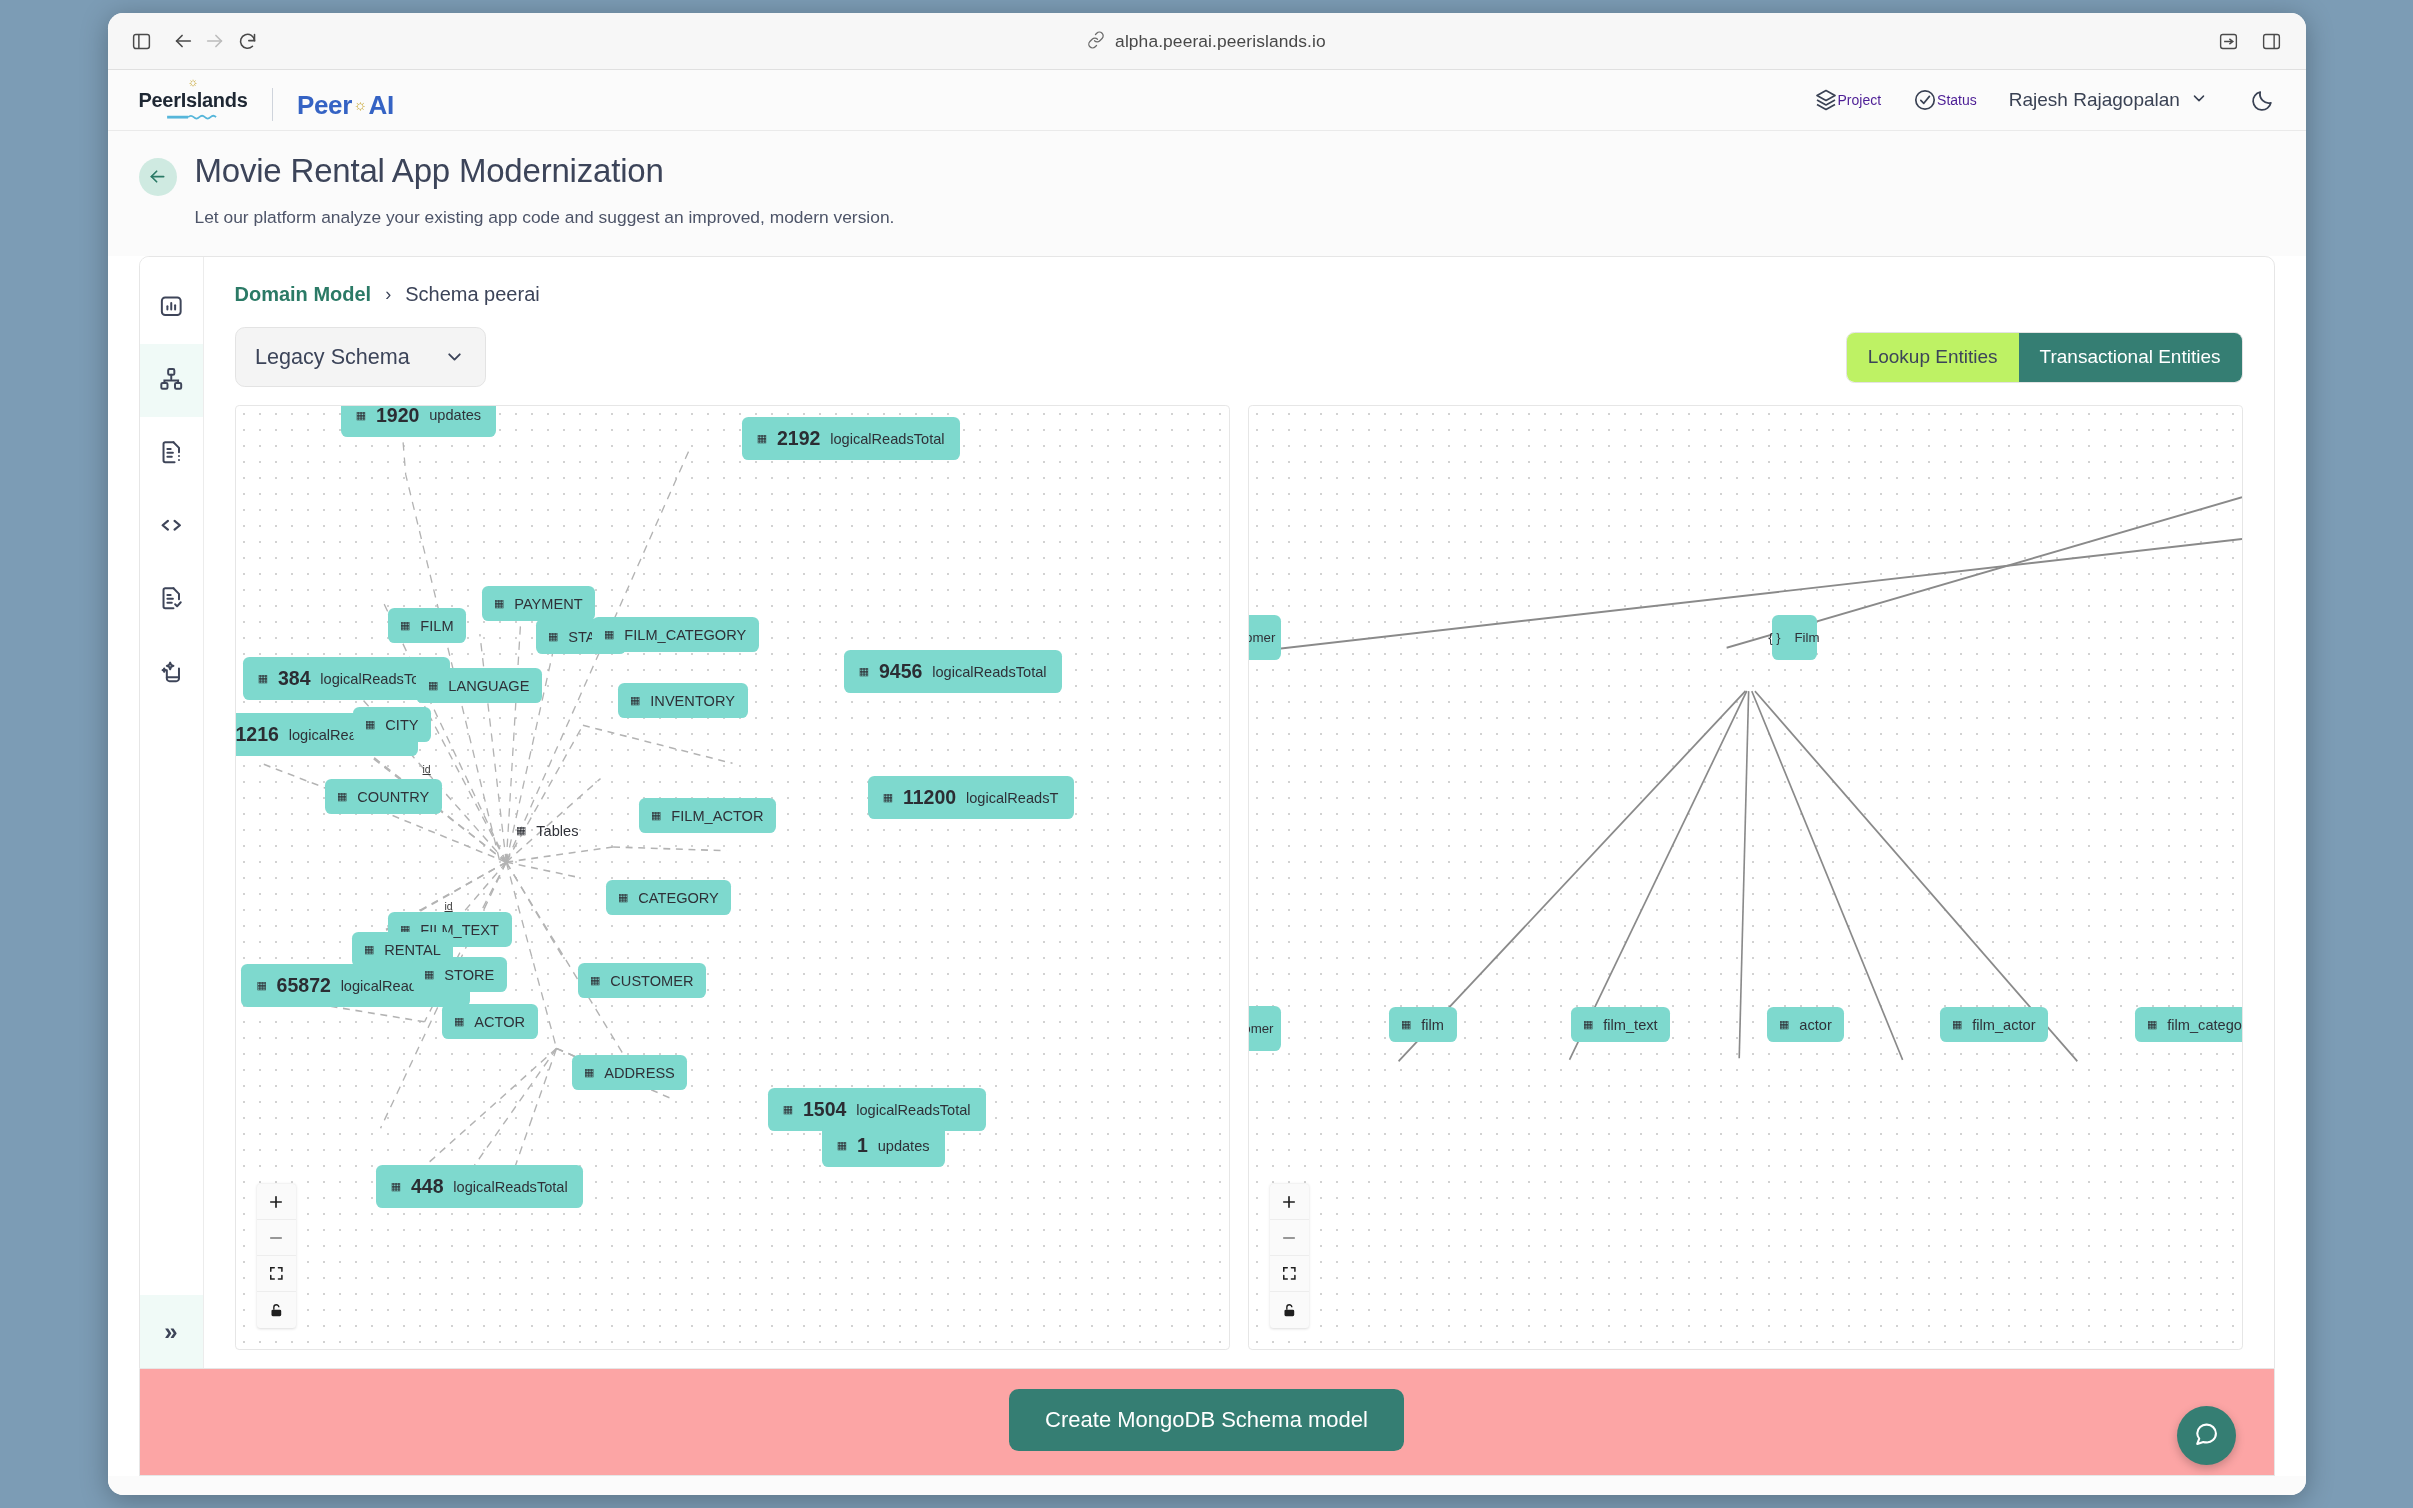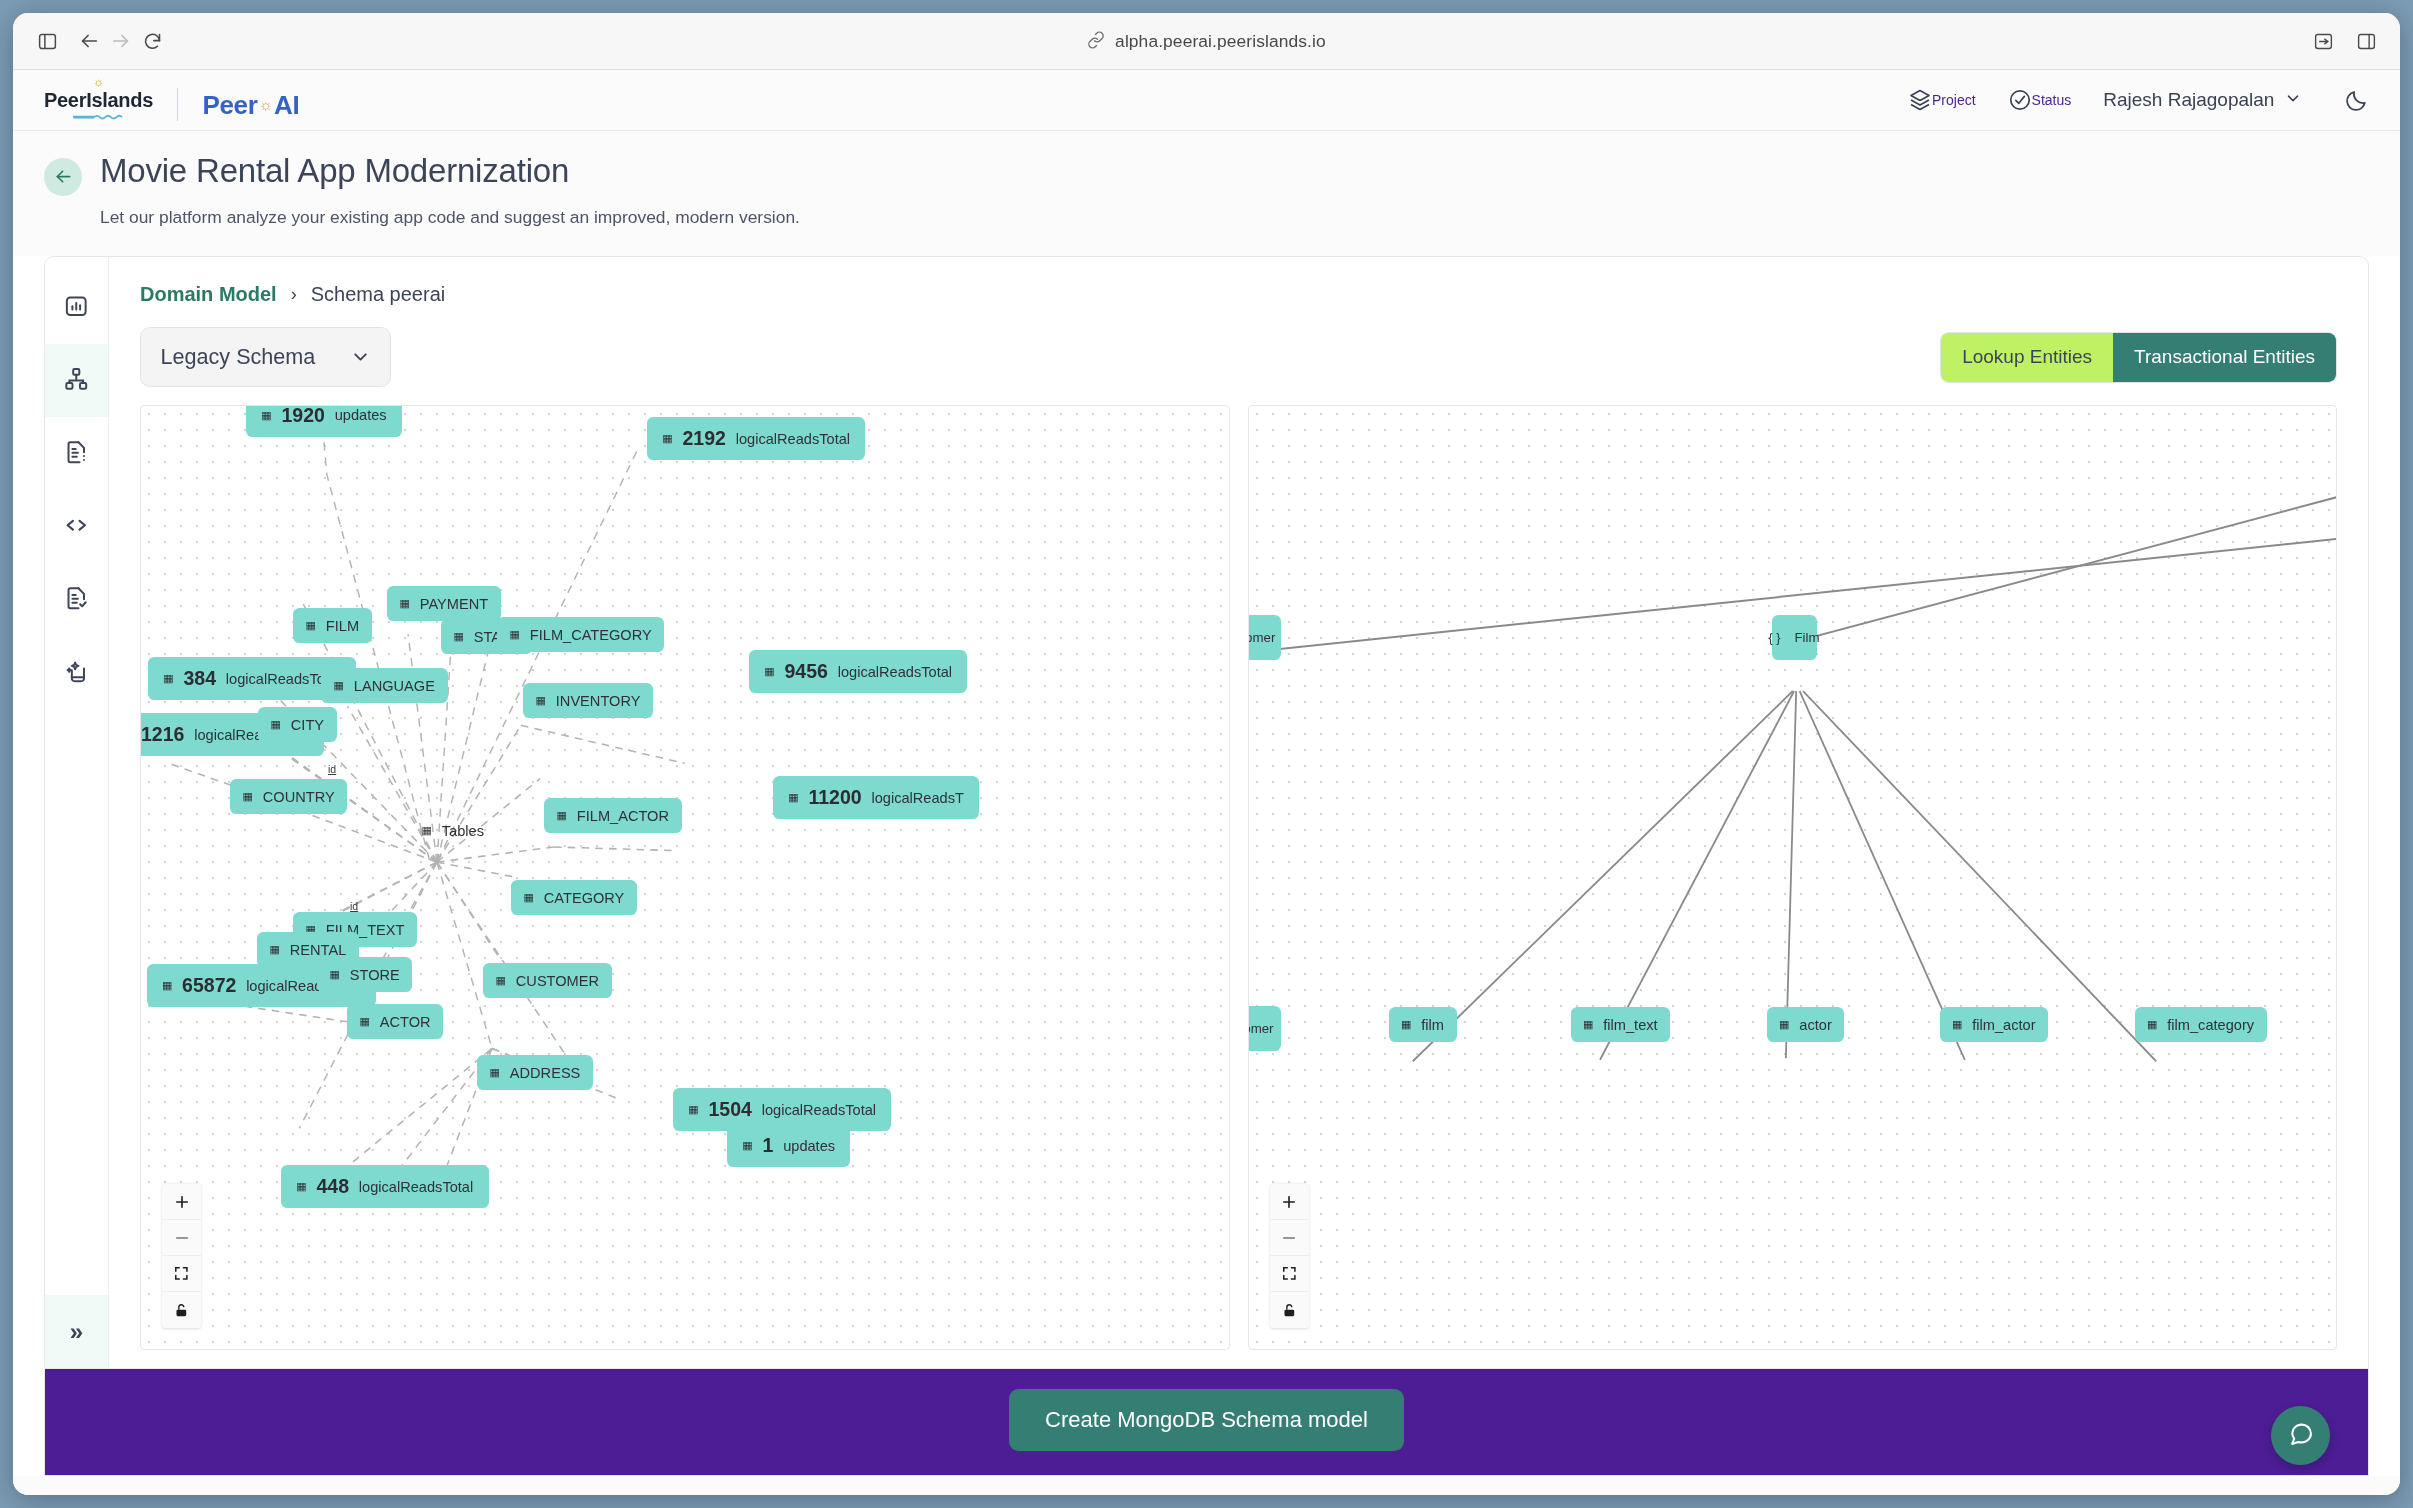--- a/index.html
+++ b/index.html
@@ -3,21 +3,21 @@
 <meta charset="utf-8">
 <style>
   * { box-sizing: border-box; margin: 0; padding: 0; }
   html, body { width: 2413px; height: 1508px; overflow: hidden; }
   body {
     font-family: "Liberation Sans", sans-serif;
     background: #7c9cb5;
     display: flex; align-items: center; justify-content: center;
   }
   .window {
-    width: 2387px; height: 1482px;
+    width: 2198px; height: 1482px;
     background: #ffffff;
     border-radius: 15.3px;
     overflow: hidden;
     box-shadow: 0 4.2px 28px rgba(0,0,0,.28);
     display: flex; flex-direction: column;
     position: relative;
   }
 
   
   .chrome {
@@ -185,21 +185,21 @@
     display: flex; flex-direction: column; overflow: hidden;
   }
   .ctrls div {
     height: 36px; display: flex; align-items: center; justify-content: center;
     cursor: pointer; border-bottom: 0.7px solid #ededed; color: #1f1f1f;
   }
   .ctrls div:last-child { border-bottom: 0; }
 
   
   .footer {
-    background: #4c1d95; margin: 0 31px;
+    background: #fca5a5; margin: 0 31px;
     border: 0.7px solid #e6e6e6; border-top: 0;
     padding: 19.5px 0 24px 0;
     display: flex; align-items: center;
     position: relative;
   }
   .cta {
     margin: 0 auto; font-family: inherit;
     background: #357e73; color: #fff; border: 0; cursor: pointer;
     font-size: 22px; padding: 18px 36px; border-radius: 9.8px;
   }

